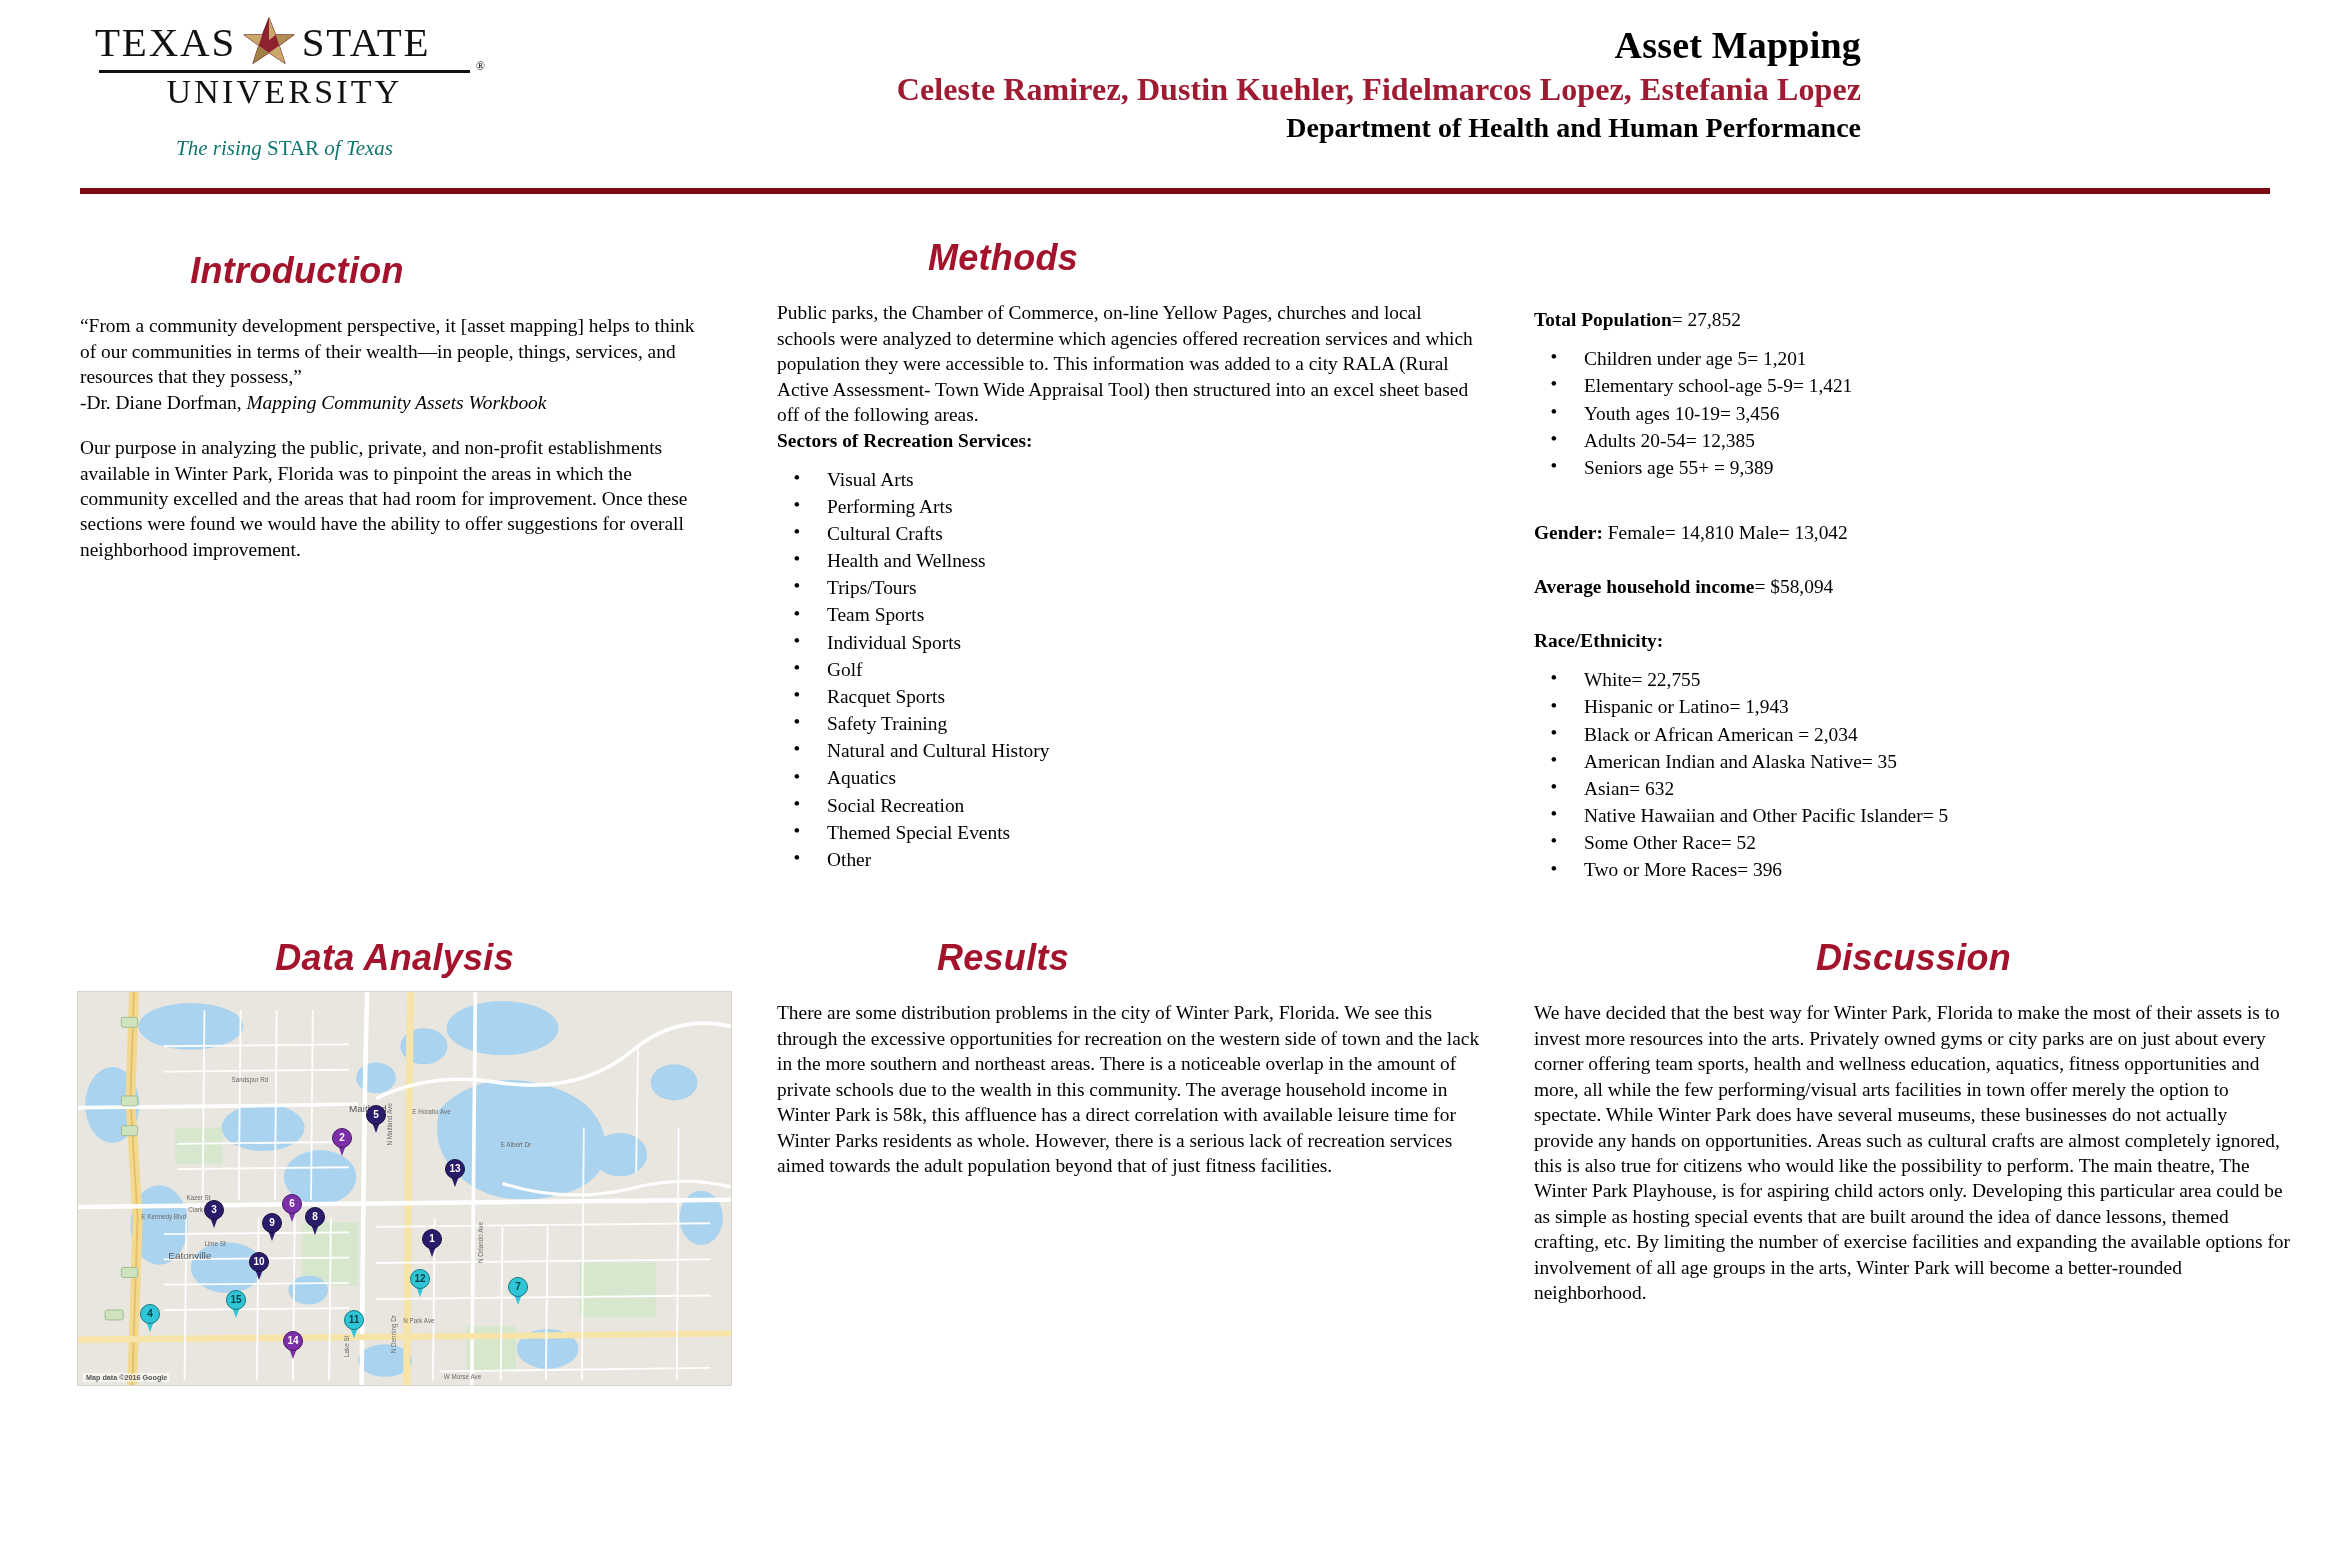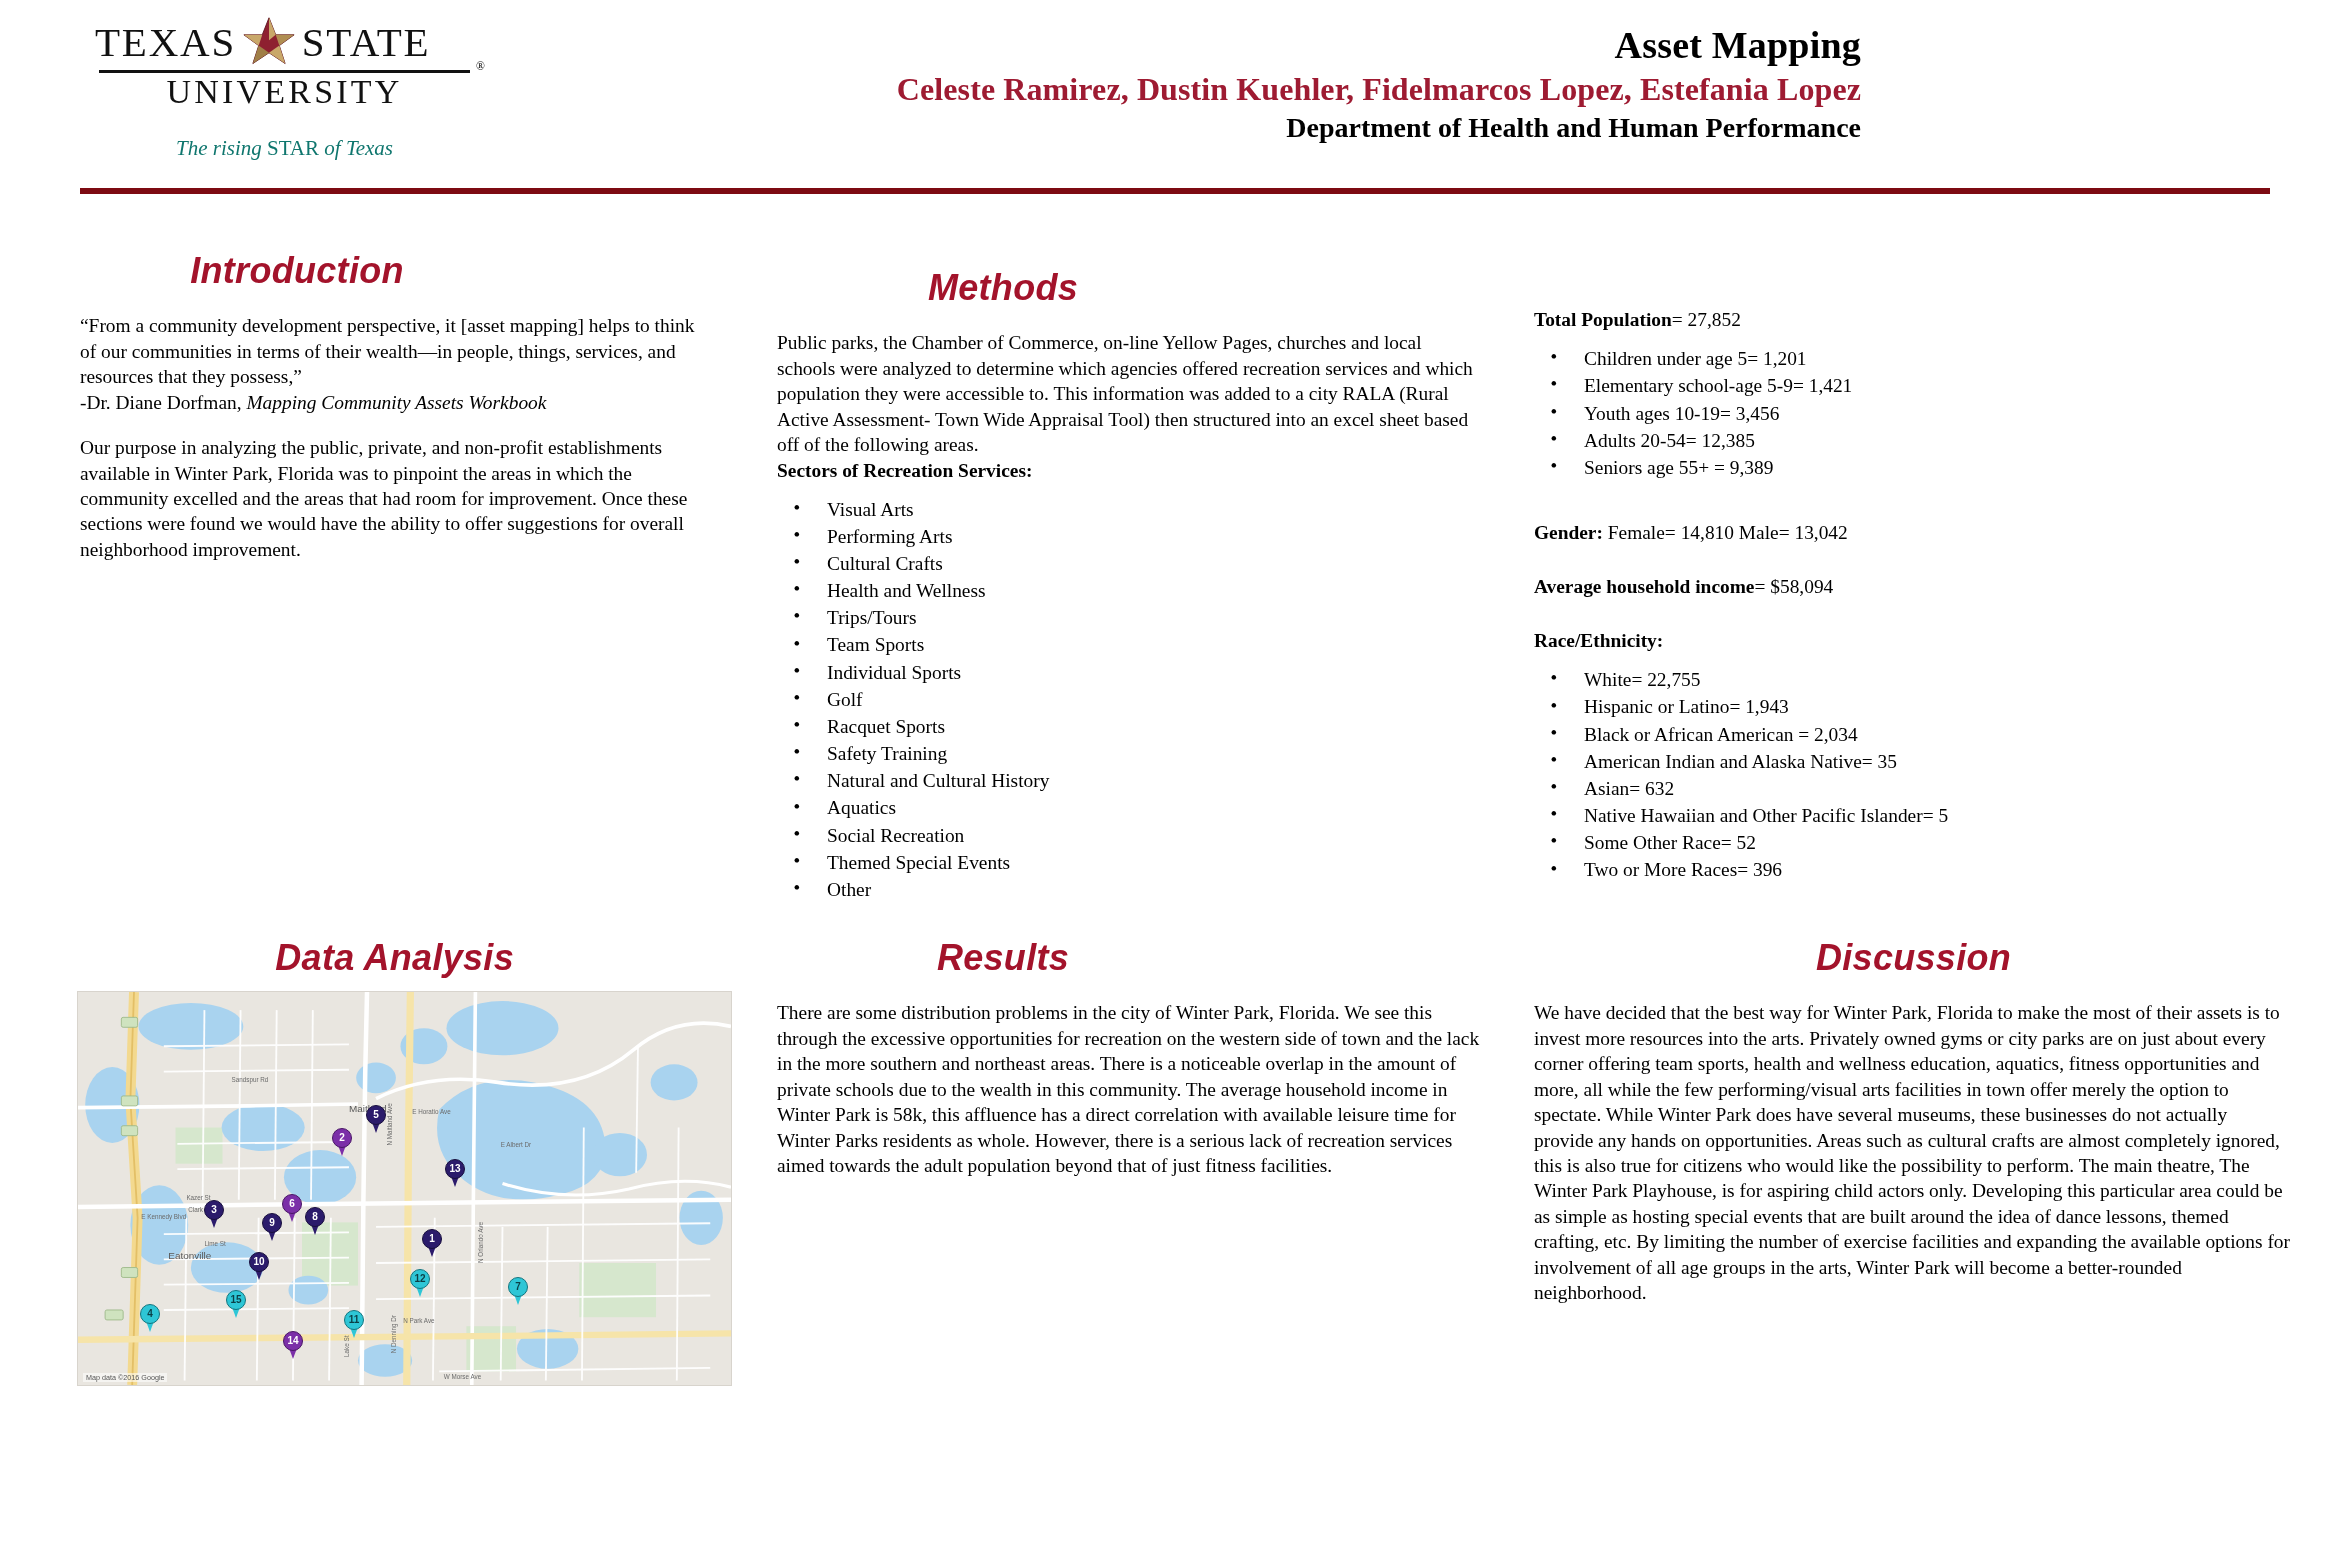--- a/index.html
+++ b/index.html
@@ -198,20 +198,21 @@
   .pin-purple .pin-body { background: #7b2fa8; border-color: #4a1766; color:#fff; }
   .pin-purple .pin-tail { border-top-color: #7b2fa8; }
   .map-attrib {
     position: absolute;
     left: 5.4px; bottom: 2.7px;
     font-family: "Liberation Sans", "DejaVu Sans", sans-serif;
     font-size: 7.2px;
     color: #555;
     background: rgba(255,255,255,0.55);
     padding: 0 2.7px;
+    font-weight: bold;
   }
 </style>
 </head>
 <body>
 
 <div class="header">
 
   <div class="logo-block">
     <div class="logo-line1">
       <span>TEXAS</span>
@@ -244,21 +245,21 @@
 </div>
 
 <div class="col" style="left:80px; top:253px; width:632px;">
   <div class="sec-head" style="text-align:center; width:434px;">Introduction</div>
   <div class="body-text" style="margin-top:24.4px; width:623px;">
     <p><span>“From a community development perspective, it [asset mapping] helps to think of our communities in terms of their wealth—in people, things, services, and resources that they possess,”</span><br><span>-Dr. Diane Dorfman, </span><span class="it">Mapping Community Assets Workbook</span></p>
     <p>Our purpose in analyzing the public, private, and non-profit establishments available in Winter Park, Florida was to pinpoint the areas in which the community excelled and the areas that had room for improvement. Once these sections were found we would have the ability to offer suggestions for overall neighborhood improvement.</p>
   </div>
 </div>
 
-<div class="col" style="left:777px; top:270px; width:714px;">
+<div class="col" style="left:777px; top:240px; width:714px;">
   <div class="sec-head" style="text-align:center; width:452px;">Methods</div>
   <div class="body-text" style="margin-top:24.4px; width:700px;">
     <p>Public parks, the Chamber of Commerce, on-line Yellow Pages, churches and local schools were analyzed to determine which agencies offered recreation services and which population they were accessible to. This information was added to a city RALA (Rural Active Assessment- Town Wide Appraisal Tool) then structured into an excel sheet based off of the following areas.</p>
   </div>
   <div class="list-head">Sectors of Recreation Services:</div>
   <ul class="bullets">
     <li>Visual Arts</li>
     <li>Performing Arts</li>
     <li>Cultural Crafts</li>
     <li>Health and Wellness</li>

